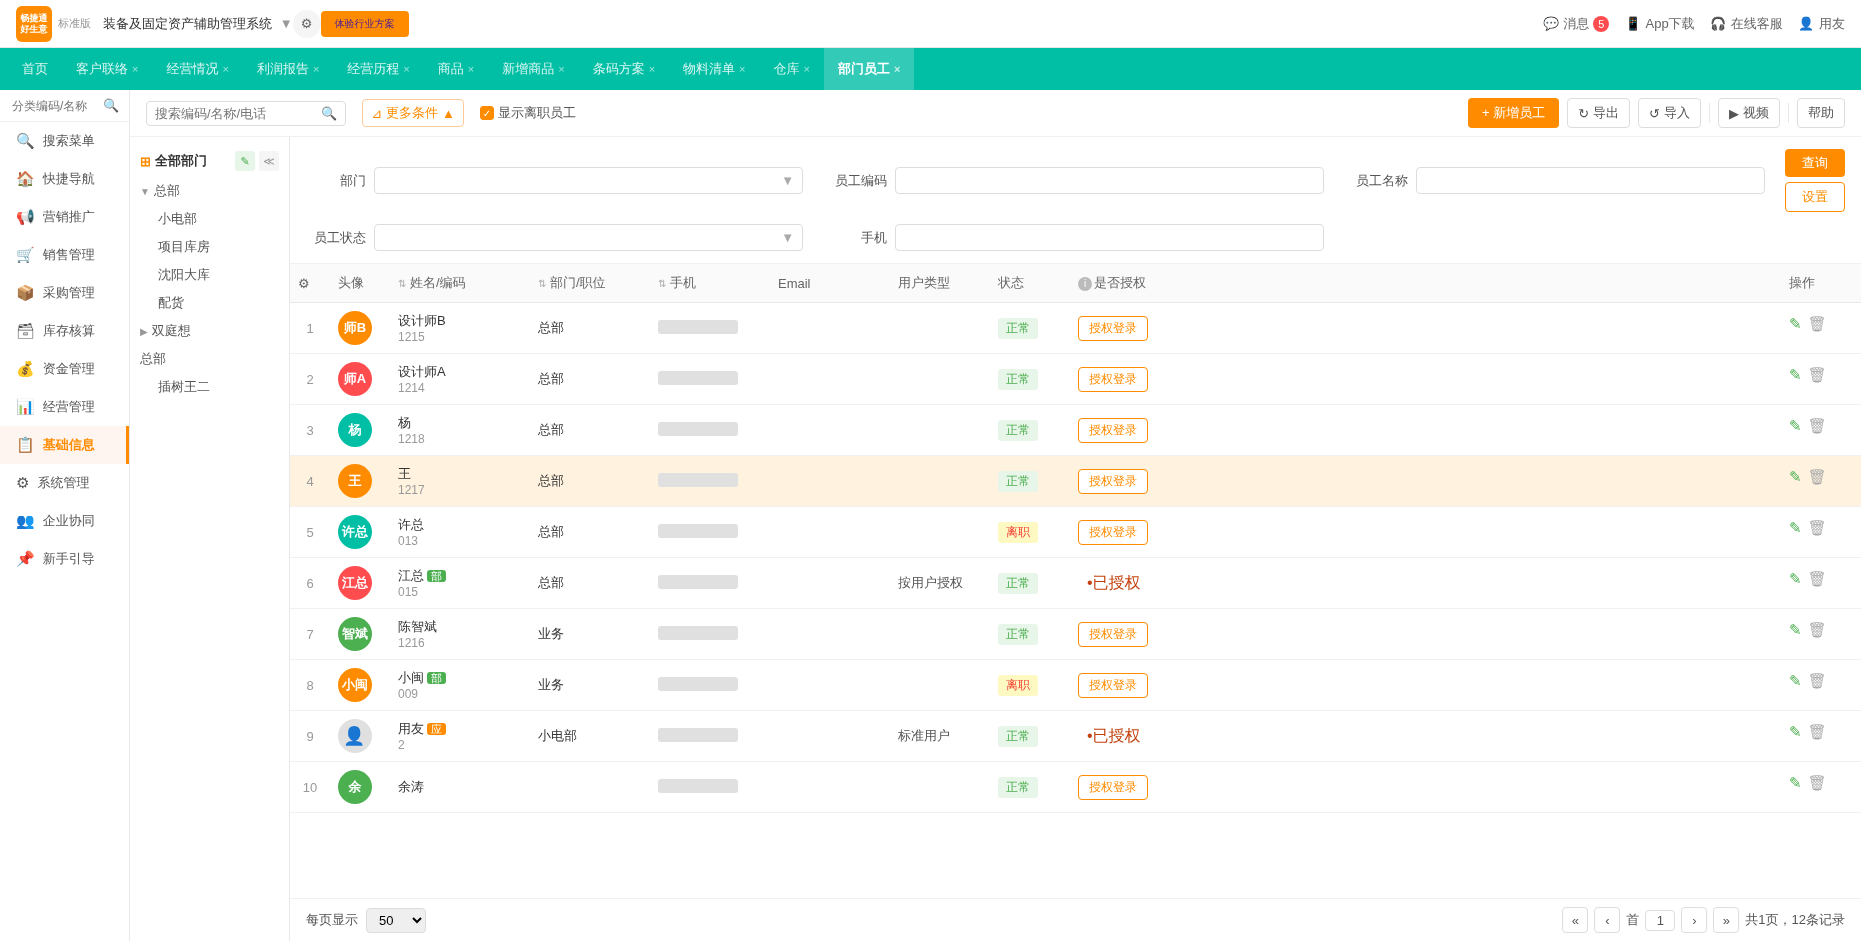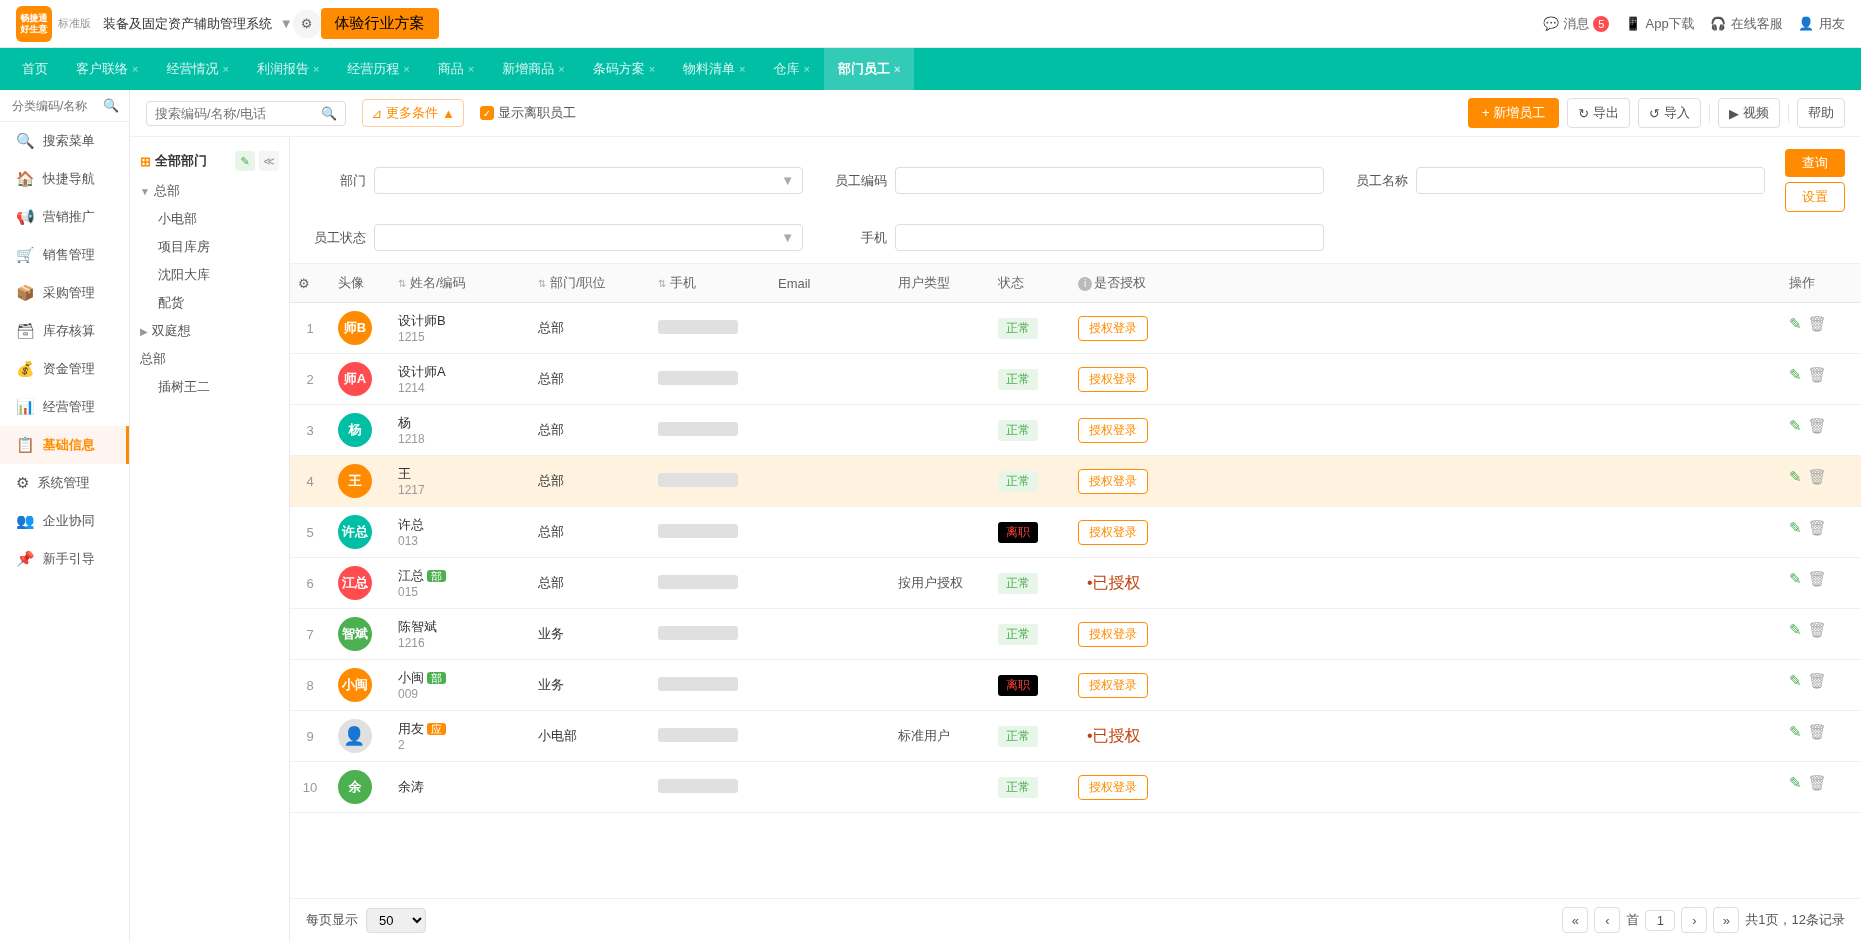--- a/index.html
+++ b/index.html
@@ -6,21 +6,21 @@
     body { font-family: 'Microsoft YaHei', Arial, sans-serif; font-size: 13px; background: #f5f5f5; color: #333; overflow: hidden; height: 941px; width: 1861px; }
 
     
     .top-bar { display: flex; align-items: center; background: #fff; height: 48px; padding: 0 16px; border-bottom: 1px solid #e8e8e8; justify-content: space-between; }
     .top-bar-left { display: flex; align-items: center; }
     .logo-area { display: flex; align-items: center; gap: 6px; }
     .logo-icon { width: 36px; height: 36px; background: #ff8c00; border-radius: 6px; display: flex; align-items: center; justify-content: center; color: white; font-size: 10px; font-weight: bold; }
     .system-name { font-size: 13px; color: #333; margin-left: 12px; }
     .system-name-arrow { color: #999; margin-left: 4px; }
     .gear-btn { width: 28px; height: 28px; border-radius: 50%; background: #f5f5f5; display: flex; align-items: center; justify-content: center; cursor: pointer; color: #666; }
-    .trial-btn { background: #ff8c00; color: #000000; border: none; border-radius: 4px; padding: 6px 14px; cursor: pointer; font-size: 15px; }
+    .trial-btn { background: #ff8c00; color: #4c1d95; border: none; border-radius: 4px; padding: 6px 14px; cursor: pointer; font-size: 10px; }
     .top-bar-right { display: flex; align-items: center; gap: 16px; color: #666; font-size: 13px; }
     .top-bar-right-item { display: flex; align-items: center; gap: 4px; cursor: pointer; }
     .badge { background: #ff4d4f; color: white; border-radius: 10px; padding: 0 5px; font-size: 11px; min-width: 16px; height: 16px; display: flex; align-items: center; justify-content: center; }
 
     
     .nav-tabs { display: flex; align-items: center; background: #00bfa5; height: 42px; padding: 0 8px; overflow: hidden; }
     .nav-tab { padding: 0 14px; height: 42px; display: flex; align-items: center; color: rgba(255,255,255,0.85); cursor: pointer; font-size: 13px; gap: 4px; white-space: nowrap; }
     .nav-tab.active { background: rgba(255,255,255,0.2); color: white; font-weight: bold; }
     .nav-tab .close-x { font-size: 11px; opacity: 0.7; }
 
@@ -79,21 +79,21 @@
     .table-wrapper { flex: 1; overflow-y: auto; background: #fff; }
     table { width: 100%; border-collapse: collapse; }
     thead th { background: #fafafa; border-bottom: 1px solid #e8e8e8; padding: 10px 8px; font-size: 13px; color: #666; font-weight: normal; text-align: left; white-space: nowrap; }
     tbody tr { border-bottom: 1px solid #f0f0f0; }
     tbody tr.highlighted { background: #fff3e0; }
     tbody td { padding: 8px 8px; font-size: 13px; color: #333; vertical-align: middle; }
     .avatar-circle { width: 34px; height: 34px; border-radius: 50%; display: flex; align-items: center; justify-content: center; color: white; font-size: 13px; font-weight: bold; flex-shrink: 0; }
     .avatar-img { width: 34px; height: 34px; border-radius: 50%; background: #e0e0e0; display: flex; align-items: center; justify-content: center; color: #aaa; font-size: 18px; }
     .status-badge { display: inline-block; padding: 2px 8px; border-radius: 3px; font-size: 12px; }
     .status-normal { background: #e8f5e9; color: #4caf50; }
-    .status-resigned { background: #000000; color: #f44336; }
+    .status-resigned { background: #fef9c3; color: #f44336; }
     .auth-btn { border: 1px solid #ff8c00; color: #ff8c00; background: white; border-radius: 4px; padding: 3px 10px; cursor: pointer; font-size: 12px; }
     .auth-granted { color: #c2410c; font-size: 16px; display: flex; align-items: center; gap: 3px; margin-left: 9px; }
     .op-edit { color: #4caf50; cursor: pointer; font-size: 15px; }
     .op-delete { color: #aaa; cursor: pointer; font-size: 15px; }
     .name-code { display: flex; flex-direction: column; }
     .name-text { font-size: 13px; color: #333; }
     .code-text { font-size: 12px; color: #999; }
     .blurred { background: #e0e0e0; border-radius: 3px; height: 14px; width: 80px; display: inline-block; }
     .tag-dept { background: #4caf50; color: white; border-radius: 3px; padding: 0 4px; font-size: 11px; margin-left: 3px; }
 

